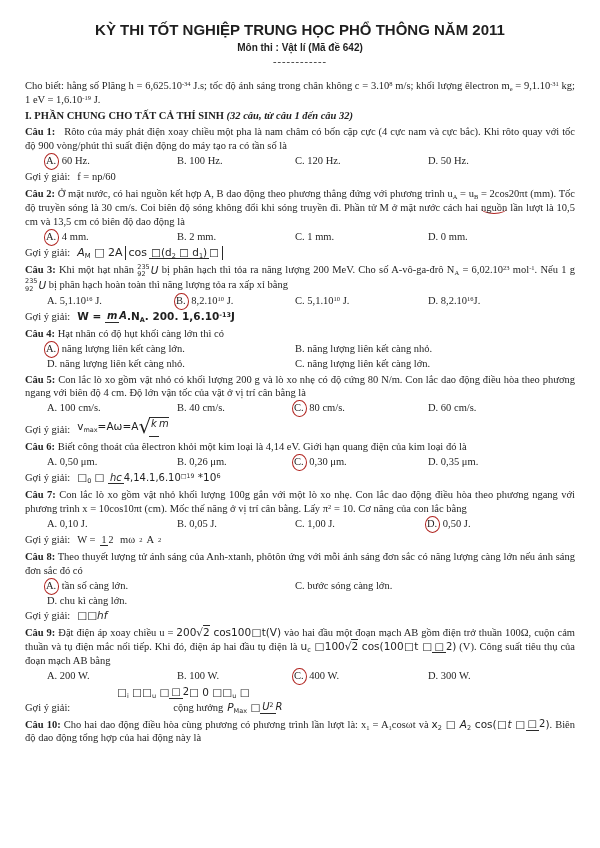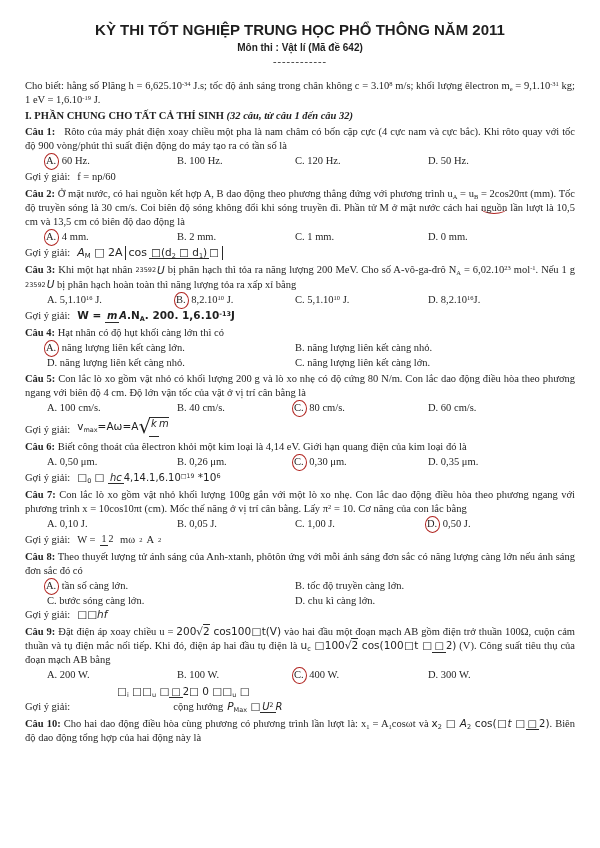--- a/index.html
+++ b/index.html
@@ -31,21 +31,21 @@
   .fm{font-family:"DejaVu Sans","Liberation Sans",sans-serif;font-size:10.5px;}
   .fm.big{font-size:11px;}
   .fr{display:inline-flex;flex-direction:row;text-align:left;vertical-align:middle;line-height:1.15;font-size:0.95em;}
   .fr>span:first-child{border-bottom:1px solid #2a2a2a;padding:0 2px;}
   .abs{display:inline-flex;align-items:center;border-left:1px solid #2a2a2a;border-right:1px solid #2a2a2a;padding:0 3px;margin-left:2px;gap:2px;}
   .sqrt{display:inline-flex;align-items:stretch;vertical-align:middle;}
   .sqrt::before{content:"\221A";font-size:1.9em;line-height:1;align-self:center;margin-right:-2px;}
   .sqrt>.fr{border-top:1px solid #2a2a2a;}
   .sqv>span{border-top:1px solid #2a2a2a;}
   .nuc{display:inline-flex;align-items:center;font-family:"DejaVu Sans",sans-serif;vertical-align:middle;}
-  .nucn{display:inline-flex;flex-direction:row;font-size:6.5px;line-height:1.1;margin-right:1px;text-align:center;}
+  .nucn{display:inline-flex;flex-direction:column;font-size:6.5px;line-height:1.1;margin-right:1px;text-align:left;}
   .rmark{border-bottom:1.6px solid #b02420;border-radius:0 0 70% 70%;}
   .h9gap{margin-left:96px;}
   sub,sup{font-size:0.62em;line-height:0;}
   sup{vertical-align:0.5em;}
   sub{vertical-align:-0.25em;}
 </style>
 </head>
 <body>
 
 <div class="page">
@@ -178,21 +178,20 @@
           <span class="hbody">W = <span class="fr">
               <span>1</span>
               <span>2</span>
             </span>&nbsp;mω<sup>2</sup>A<sup>2</sup></span>
         </div>
       </div>
       <div class="q">
         <p class="qtext"><b class="qlabel">Câu 8:</b><span> Theo thuyết lượng tử ánh sáng của Anh-xtanh, phôtôn ứng với mỗi ánh sáng đơn sắc có năng lượng càng lớn nếu ánh sáng đơn sắc đó có</span></p>
         <div class="opts grid2">
           <div class="opt"><span class="letter circ">A.</span><span class="otext"> tần số càng lớn.</span></div>
-          <div class="opt"><span class="letter">B.</span><span class="otext"> tốc độ truyền càng lớn.</span></div>
           <div class="opt"><span class="letter">C.</span><span class="otext"> bước sóng càng lớn.</span></div>
           <div class="opt"><span class="letter">D.</span><span class="otext"> chu kì càng lớn.</span></div>
         </div>
         <div class="hint">
           <span class="hlabel">Gợi ý giải:</span>
           <span class="hbody">
             <span class="fm">□□<i>hf</i></span>
           </span>
         </div>
       </div>

